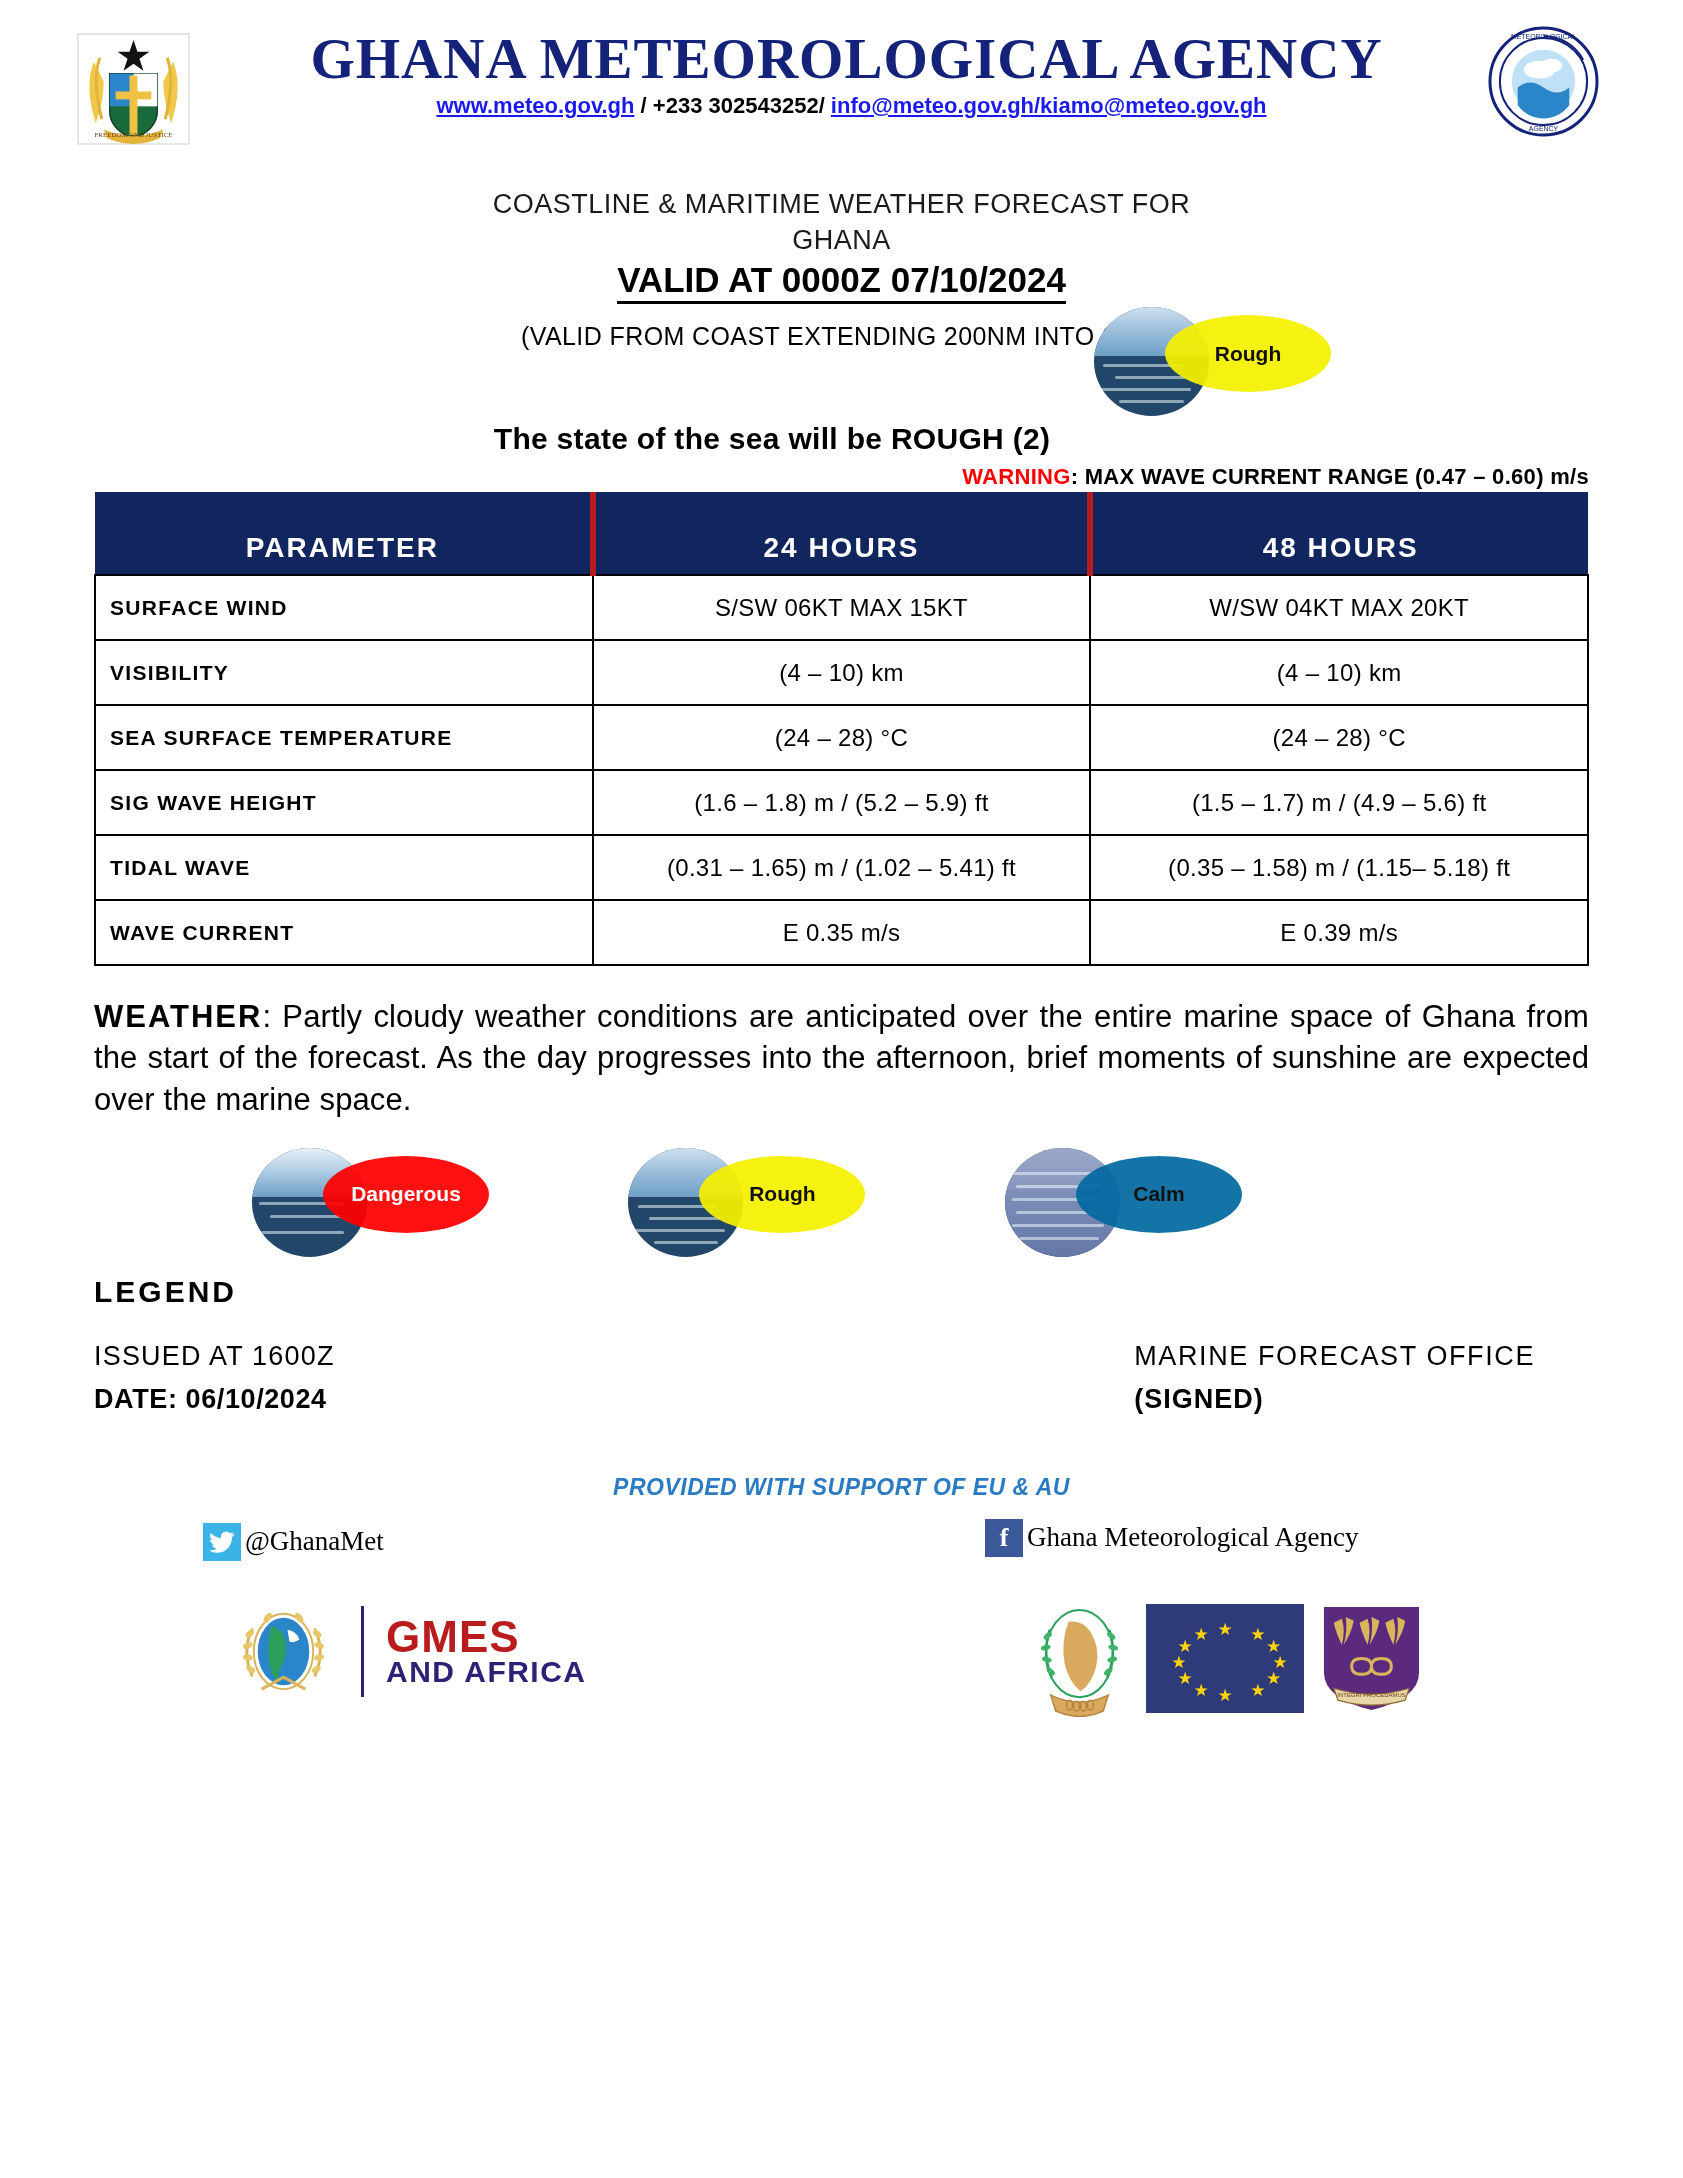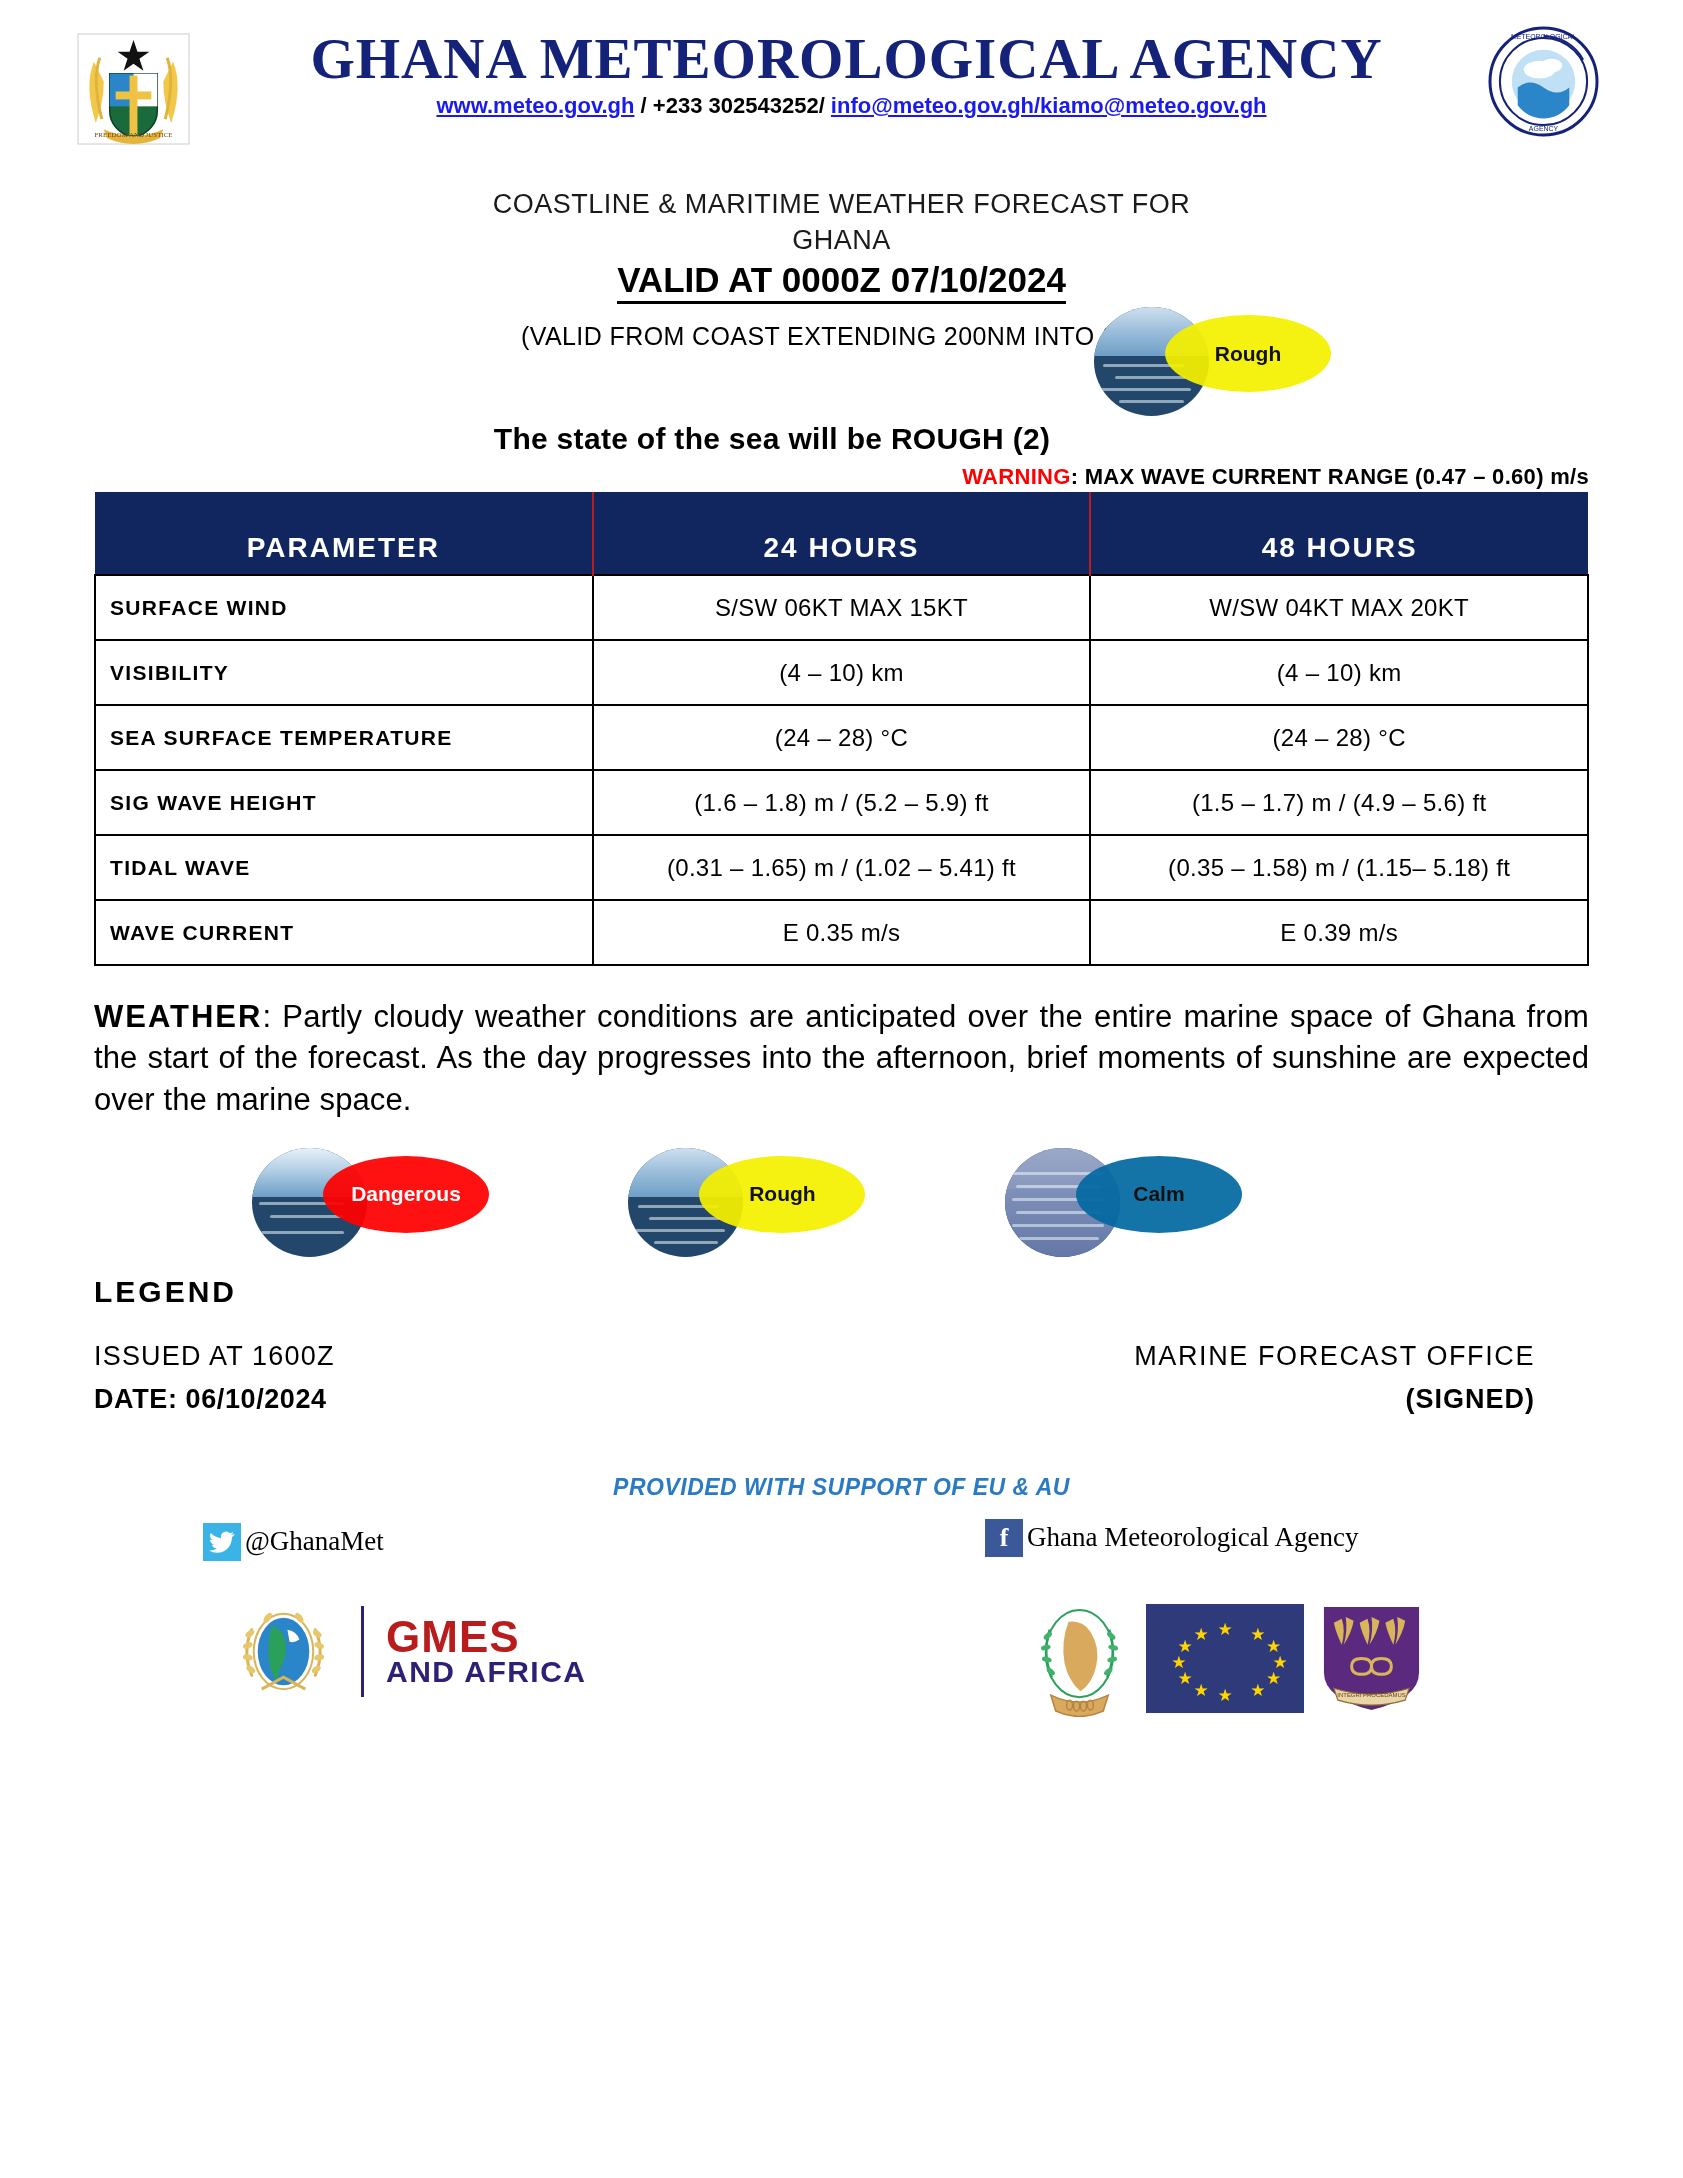--- a/index.html
+++ b/index.html
@@ -175,21 +175,21 @@
     margin-top: 16px;
     table-layout: fixed;
   }
   table.fc th {
     background: #11255e;
     color: #ffffff;
     font-size: 28px;
     font-weight: bold;
     letter-spacing: 2px;
     height: 71px;
-    border-right: 2px solid #b91c1c;
+    border-right: 6px solid #b91c1c;
     vertical-align: bottom;
     padding-bottom: 10px;
   }
   table.fc th:last-child { border-right: none; }
   table.fc td {
     border: 2px solid #000;
     height: 61px;
     font-size: 22px;
   }
   table.fc td.param {
@@ -246,21 +246,21 @@
     margin-top: 20px;
     height: 109px;
   }
   .signoff .left {
     position: absolute;
     left: 0; top: 0;
   }
   .signoff .right {
     position: absolute;
     right: 54px; top: 0;
-    text-align: right;
+    text-align: left;
   }
   .signoff .l1 { font-size: 27px; letter-spacing: 1.2px; }
   .signoff .l2 { font-size: 27px; font-weight: bold; letter-spacing: 0.6px; margin-top: 12px; }
   .signoff .r1 { font-size: 27px; letter-spacing: 1.6px; }
   .signoff .r2 { font-size: 27px; font-weight: bold; letter-spacing: 1px; margin-top: 12px; }
 
   
   .support {
     text-align: center;
     font-size: 23px;

